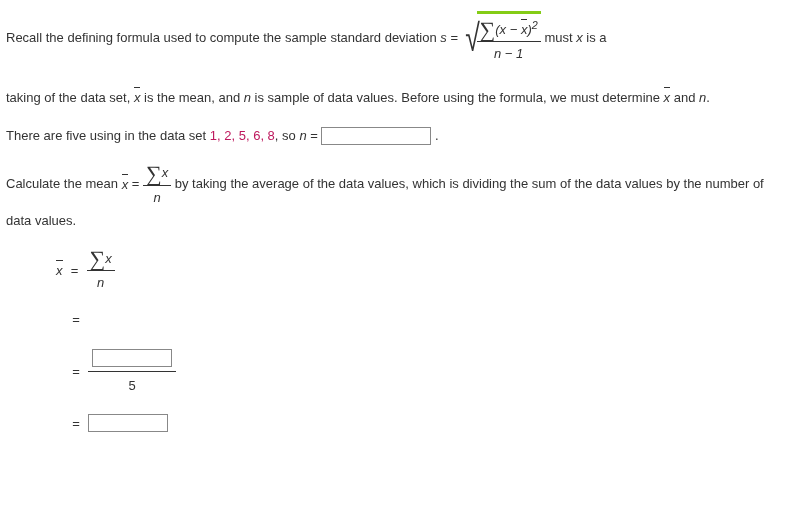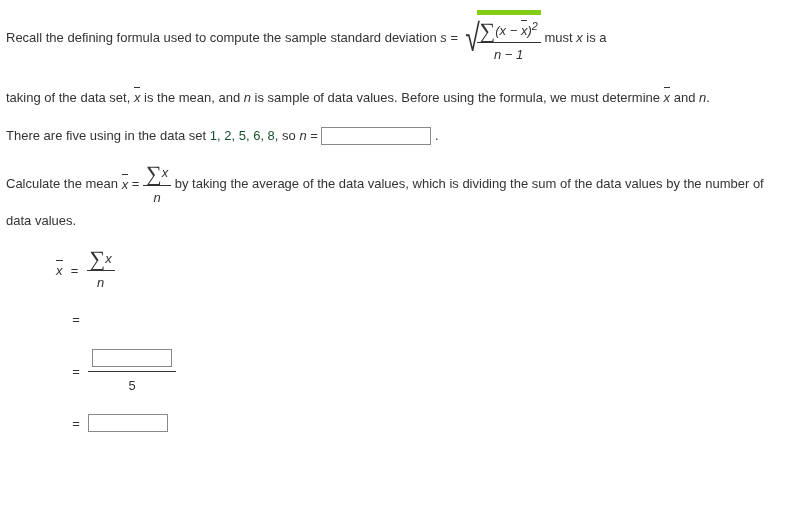--- a/index.html
+++ b/index.html
@@ -9,21 +9,21 @@
     margin: 0;
     padding: 4px 6px;
     line-height: 1.8;
     width: 794px;
     box-sizing: border-box;
   }
   .para {
     margin-bottom: 14px;
   }
   .ital { font-style: italic; }
-  .red { color: #14532d; text-align: center; }
+  .red { color: #be185d; text-align: center; }
   .bar {
     display: inline-block;
     position: relative;
     font-style: italic;
   }
   .bar::before {
     content: '';
     position: absolute;
     top: 1px;
     left: 0;
@@ -40,21 +40,21 @@
   .frac .den { display:block; border-top:1px solid #333; padding: 0 3px; text-align: center; }
   .sqrt-sym {
     font-size: 38px;
     display:inline-block;
     vertical-align: middle;
     transform: scaleX(0.7);
     margin-right:-6px;
   }
   .sqrt-bar {
     display:inline-block;
-    border-top:5px solid #84cc16;
+    border-top:3px solid #84cc16;
     vertical-align: middle;
     padding-top:2px;
   }
   .sigma-big {
     font-size: 22px;
     font-family: 'Times New Roman', serif;
     vertical-align: middle;
     display:inline-block;
     line-height:1;
   }

